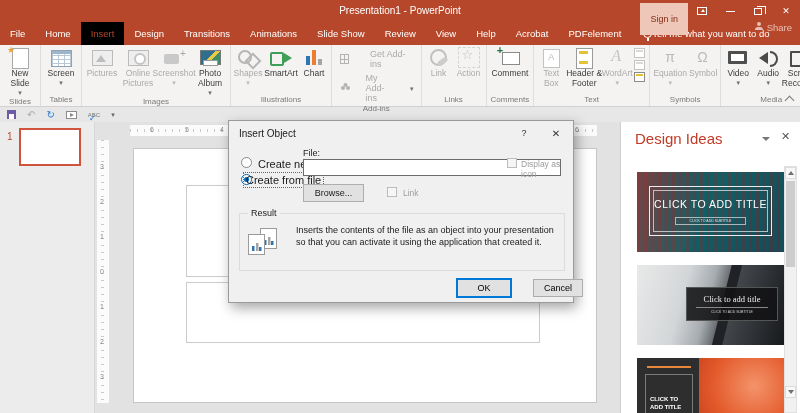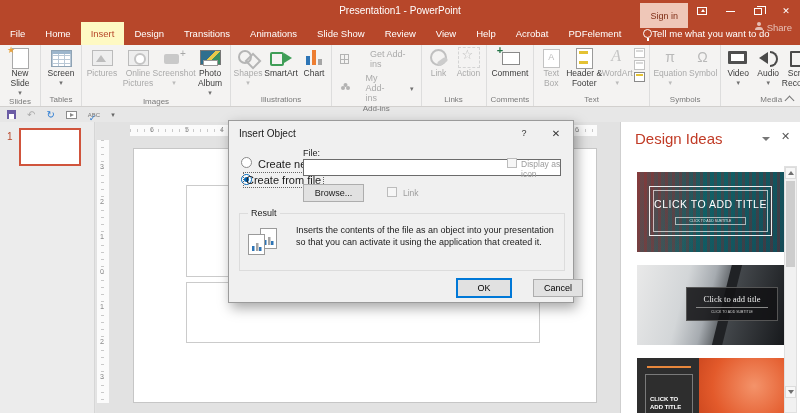--- a/index.html
+++ b/index.html
@@ -2,33 +2,33 @@
 <html><head>
 <meta charset="utf-8">
 <style>
   *{box-sizing:border-box;margin:0;padding:0}
   html,body{width:800px;height:413px;overflow:hidden}
   body{font-family:"Liberation Sans",sans-serif;position:relative;background:#e4e4e4;font-size:9px;color:#3b3b3b}
 
   
   .titlebar{position:absolute;left:0;top:0;width:800px;height:22px;background:#B7472A;color:#fff;z-index:30}
   .tb-title{position:absolute;left:0;right:0;top:5px;text-align:center;font-size:10px;color:#fff}
-  .signin{position:absolute;right:112px;top:3px;height:25px;padding:0 10px;background:#efc7b8;color:#7e2d15;font-size:9px;border:none;line-height:16px}
+  .signin{position:absolute;right:112px;top:3px;height:32px;padding:0 10px;background:#efc7b8;color:#7e2d15;font-size:9px;border:none;line-height:16px}
   .winbtn{position:absolute;top:0;width:28px;height:22px;display:flex;align-items:center;justify-content:center;color:#fff}
   .wb-ribbonopts{right:84px}.wb-min{right:56px}.wb-restore{right:28px}.wb-close{right:0}
   .sh-min{width:9px;height:1px;background:#fff}
   .sh-restore{width:8px;height:7px;border:1px solid #fff;position:relative;background:#B7472A}
   .sh-restore::before{content:"";position:absolute;left:2px;top:-3px;width:8px;height:7px;border:1px solid #fff;border-bottom:none;border-left:none}
   .sh-ropts{width:10px;height:8px;border:1px solid #fff;position:relative}
   .sh-ropts::after{content:"";position:absolute;left:3px;top:1px;border-left:2px solid transparent;border-right:2px solid transparent;border-bottom:3px solid #fff}
 
   
   .tabrow{position:absolute;left:0;top:22px;width:800px;height:23px;background:#B7472A;display:flex;align-items:stretch;z-index:29}
   .tab{display:flex;align-items:center;padding:0 10px;color:#fff;font-size:9.5px;cursor:default}
-  .tab.active{background:#fef9c3;color:#B7472A}
+  .tab.active{background:#000000;color:#B7472A}
   .tellme{display:flex;align-items:center;color:#fff;font-size:9.5px;padding-left:12px}
   .bulb{width:9px;height:9px;border:1px solid #fff;border-radius:50%;position:relative}
   .bulb::after{content:"";position:absolute;left:2.5px;top:8px;width:2px;height:3px;background:#fff}
   .share{position:absolute;right:8px;top:0;height:23px;display:flex;align-items:flex-start;gap:4px;color:rgba(255,255,255,.65);font-size:9.5px}
   .person{width:8px;height:8px;position:relative}
   .person::before{content:"";position:absolute;left:2px;top:0;width:4px;height:4px;border-radius:50%;background:rgba(255,255,255,.65)}
   .person::after{content:"";position:absolute;left:0;top:4.5px;width:8px;height:3.5px;border-radius:3px 3px 0 0;background:rgba(255,255,255,.65)}
 
   
   .ribbon{position:absolute;left:0;top:45px;width:800px;height:62px;background:#f4f3f2;border-bottom:1px solid #d2d0ce;display:flex;z-index:28}

